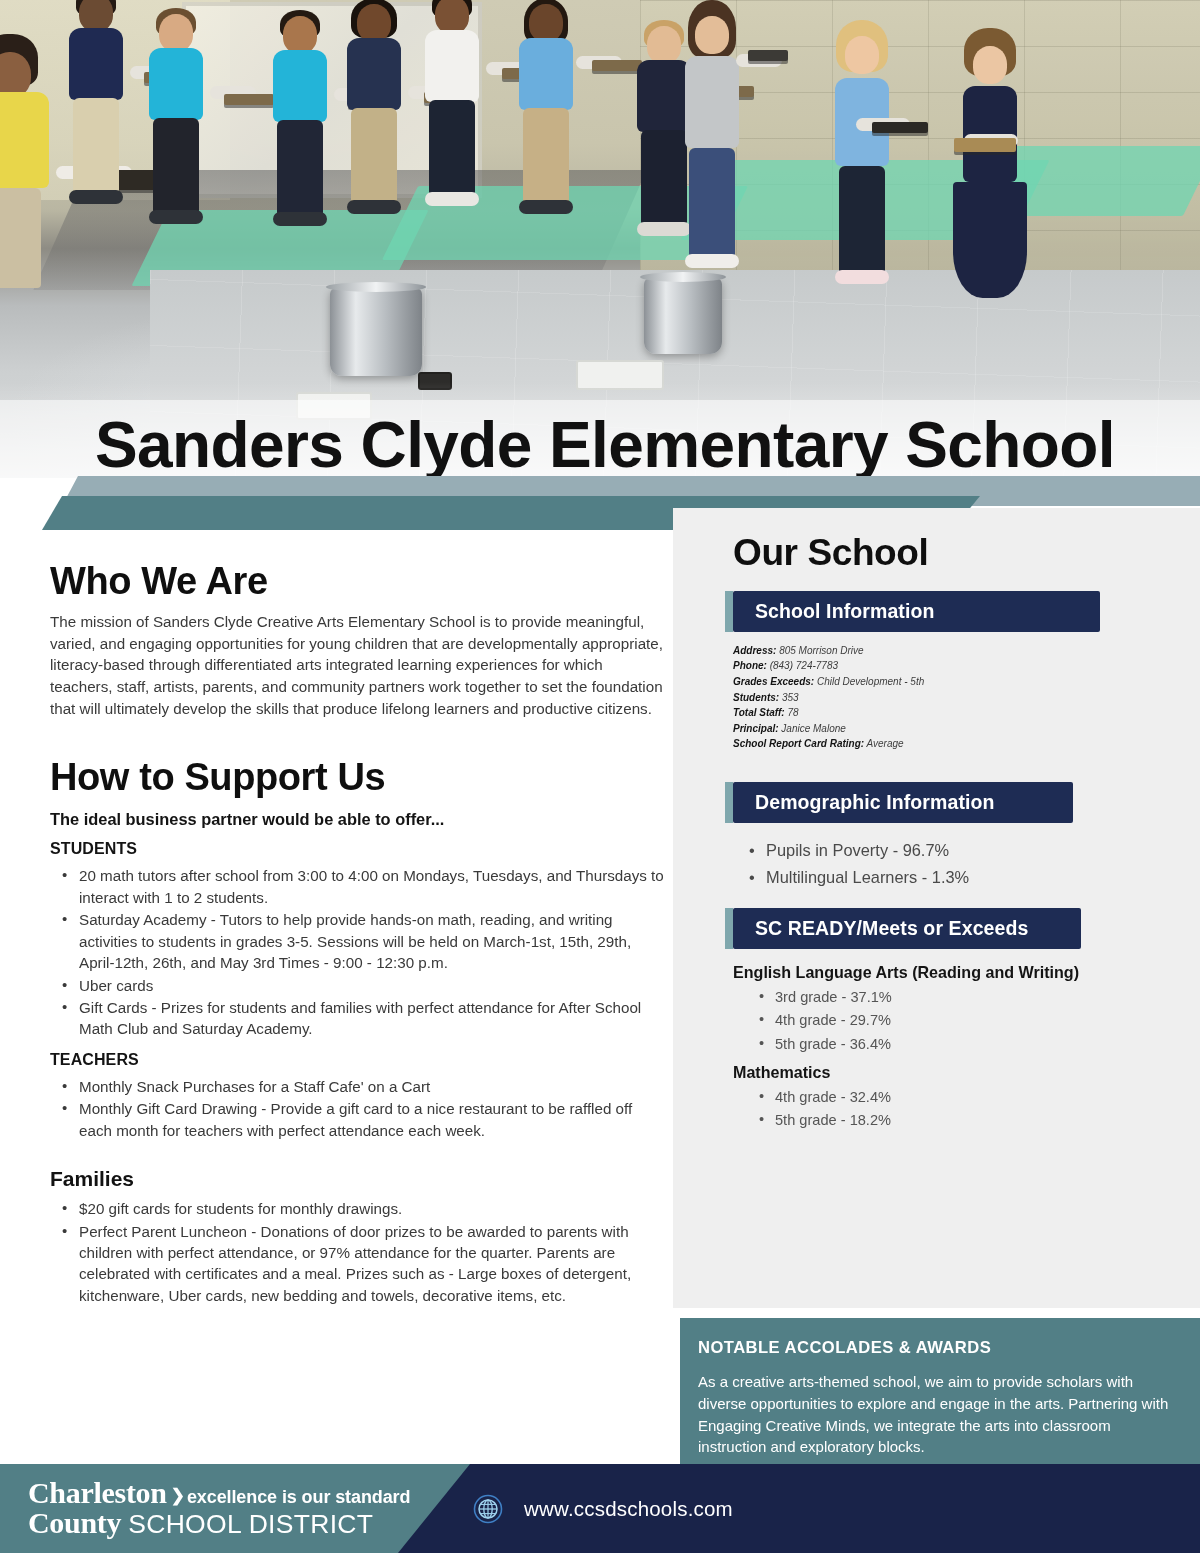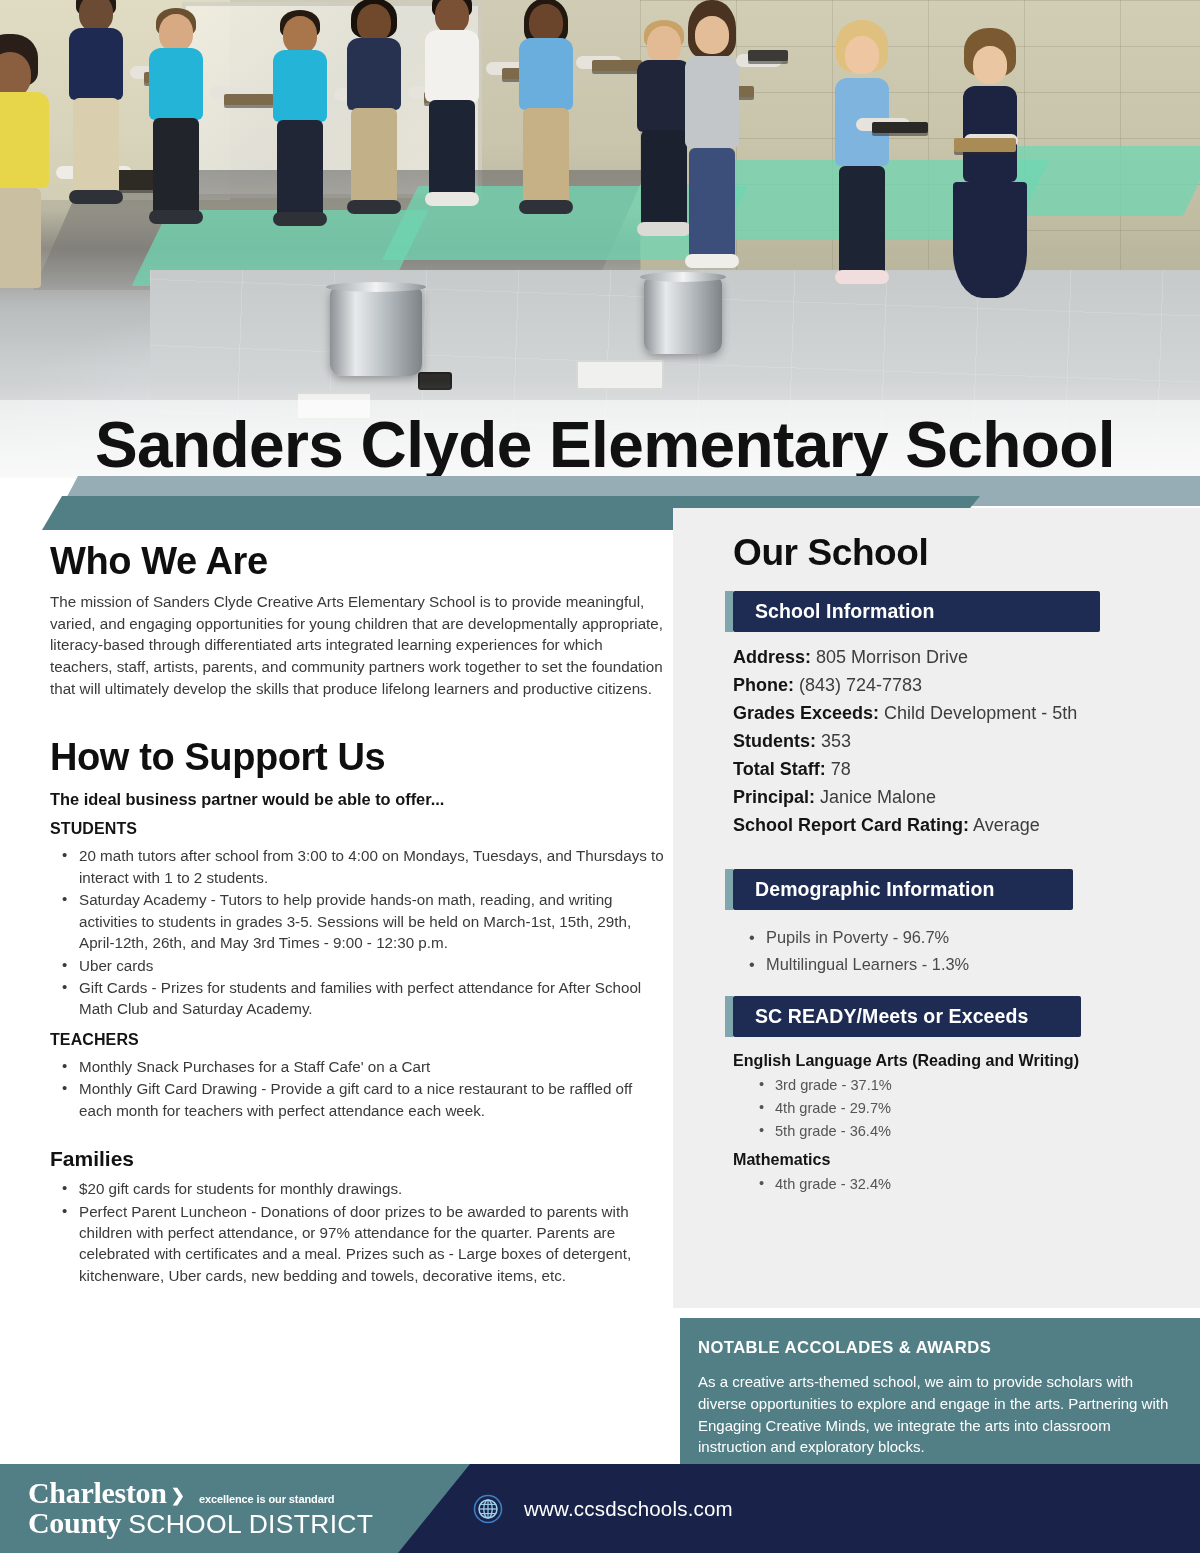--- a/index.html
+++ b/index.html
@@ -158,21 +158,21 @@
   }
 
   
   .right-panel {
     position: absolute; left: 673px; top: 508px; width: 527px; height: 800px;
     background: #efefef;
   }
 
   
   .left-col {
-    position: absolute; left: 50px; top: 542px; width: 615px;
+    position: absolute; left: 50px; top: 562px; width: 615px;
   }
   .h1 {
     font-size: 38px; font-weight: 700; color: #0f0f0f;
     letter-spacing: -0.4px; line-height: 1.05;
   }
   .body-text {
     font-size: 15.2px; line-height: 1.43; color: #3a3a3a; margin-top: 9px;
   }
   .h1.support { margin-top: 38px; }
   .lead {
@@ -213,21 +213,21 @@
   }
   .sec-bar .sec-label {
     color: #ffffff; font-size: 19.5px; font-weight: 700;
     padding-left: 22px; letter-spacing: .1px;
   }
   .sec-bar.wide { width: 367px; }
   .sec-bar.wide2 { width: 340px; }
   .sec-bar.wide3 { width: 348px; }
   .info-list { margin-top: 11px; }
   .info-row {
-    font-size: 18px; line-height: 1.56; color: #3d3d3d;
+    font-size: 10px; line-height: 1.56; color: #3d3d3d; font-style: italic;
   }
   .info-row b { color: #141414; font-weight: 700; }
   ul.rlist { list-style: none; margin-top: 14px; }
   ul.rlist li {
     position: relative; padding-left: 33px;
     font-size: 16.4px; line-height: 1.62; color: #4a4a4a;
   }
   ul.rlist li::before {
     content: "\2022"; position: absolute; left: 16px; top: 0;
     color: #4a4a4a;
@@ -276,22 +276,22 @@
   .logo-charleston {
     font-family: "Liberation Serif", serif;
     font-size: 30px; font-weight: 700; letter-spacing: -0.3px;
     line-height: 1.02;
   }
   .logo-chevron {
     font-size: 17px; font-weight: 700; margin-left: 4px;
     transform: translateY(-2px);
   }
   .logo-tag {
-    font-size: 11px; font-weight: 700; letter-spacing: -0.1px;
-    margin-left: 14px;
+    font-size: 18px; font-weight: 700; letter-spacing: -0.1px;
+    margin-left: 2px;
   }
   .logo-l2 { display: flex; align-items: baseline; margin-top: -3px; }
   .logo-county {
     font-family: "Liberation Serif", serif;
     font-size: 30px; font-weight: 700; letter-spacing: -0.3px;
   }
   .logo-sd {
     font-size: 26.5px; font-weight: 400; letter-spacing: .3px;
     margin-left: 7px;
   }
@@ -523,20 +523,21 @@
     <div class="subj-head">English Language Arts (Reading and Writing)</div>
     <ul class="slist">
       <li>3rd grade - 37.1%</li>
       <li>4th grade - 29.7%</li>
       <li>5th grade - 36.4%</li>
     </ul>
 
     <div class="subj-head" style="margin-top:7px;">Mathematics</div>
     <ul class="slist">
       <li>4th grade - 32.4%</li>
+      <li>5th grade - 18.2%</li>
     </ul>
   </div>
 
   <div class="accolades">
     <div class="acc-title">NOTABLE ACCOLADES &amp; AWARDS</div>
     <div class="acc-body">As a creative arts-themed school, we aim to provide scholars with diverse opportunities to explore and engage in the arts. Partnering with Engaging Creative Minds, we integrate the arts into classroom instruction and exploratory blocks.</div>
   </div>
 
   <div class="footer">
     <div class="footer-logo-bg"></div>

